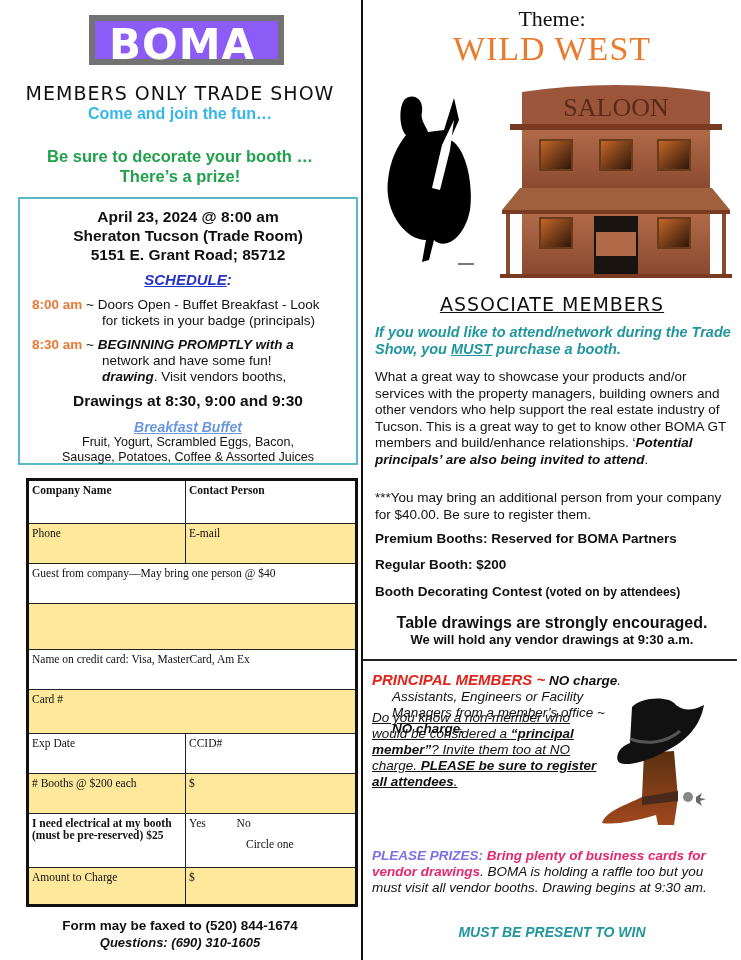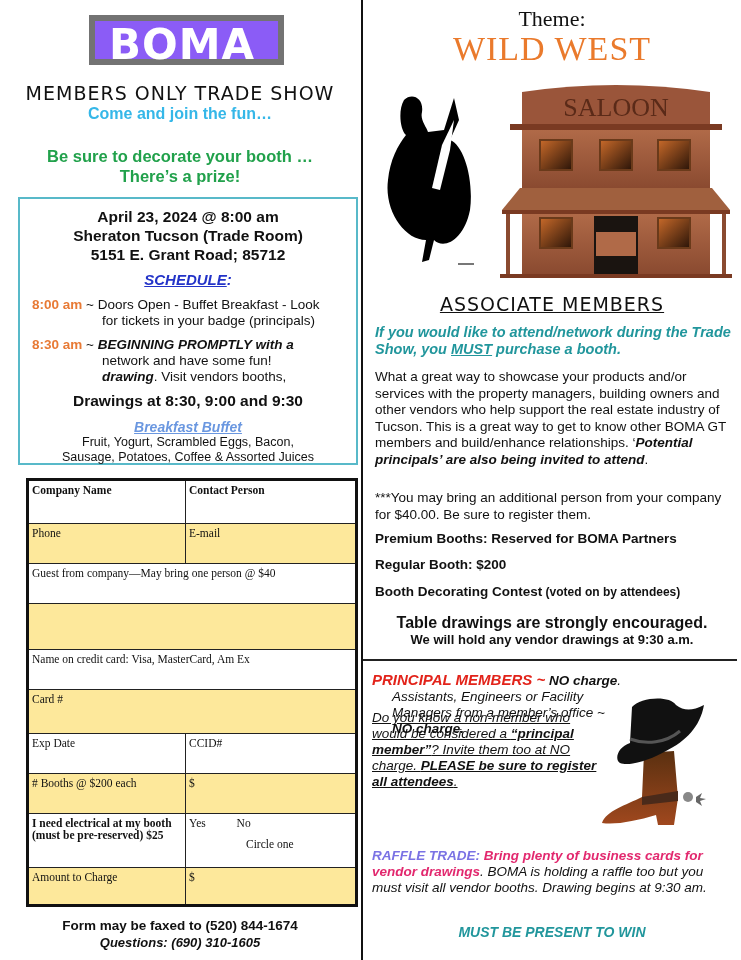--- a/index.html
+++ b/index.html
@@ -224,14 +224,14 @@
       </linearGradient>
     </defs>
   <path d="M48 60 L78 58 L82 105 L78 132 L62 132 L60 122 C40 128 20 132 6 130 C10 118 30 112 46 104 Z" fill="url(#bootg)"></path>
   <path d="M46 104 L82 98 L82 108 L46 112 Z" fill="#4a2a1a"></path>
   <circle cx="92" cy="104" r="5" fill="#888"></circle>
   <path d="M100 104 l6 -4 l-2 5 l6 1 l-6 2 l2 5 l-6 -4z" fill="#666"></path>
   <path d="M36 14 C44 4 74 2 80 12 C88 18 96 18 108 12 C104 34 90 48 70 58 C56 66 34 74 24 70 C18 66 22 54 34 50 Z" fill="#111"></path>
   <path d="M34 46 C50 52 70 50 84 38" stroke="#555" stroke-width="3" fill="none"></path>
 </svg>
 
-<div id="raffle" class="abs"><span class="t">RAFFLE TRADE: </span><span class="p">Bring plenty of business cards for vendor drawings</span><span>.  BOMA is holding a raffle too but you must visit all vendor booths. Drawing begins at 9:30 am.</span></div>
+<div id="raffle" class="abs"><span class="t">PLEASE PRIZES: </span><span class="p">Bring plenty of business cards for vendor drawings</span><span>.  BOMA is holding a raffle too but you must visit all vendor booths. Drawing begins at 9:30 am.</span></div>
 <div id="must-win" class="abs center">MUST BE PRESENT TO WIN</div>
 
 </body></html>

